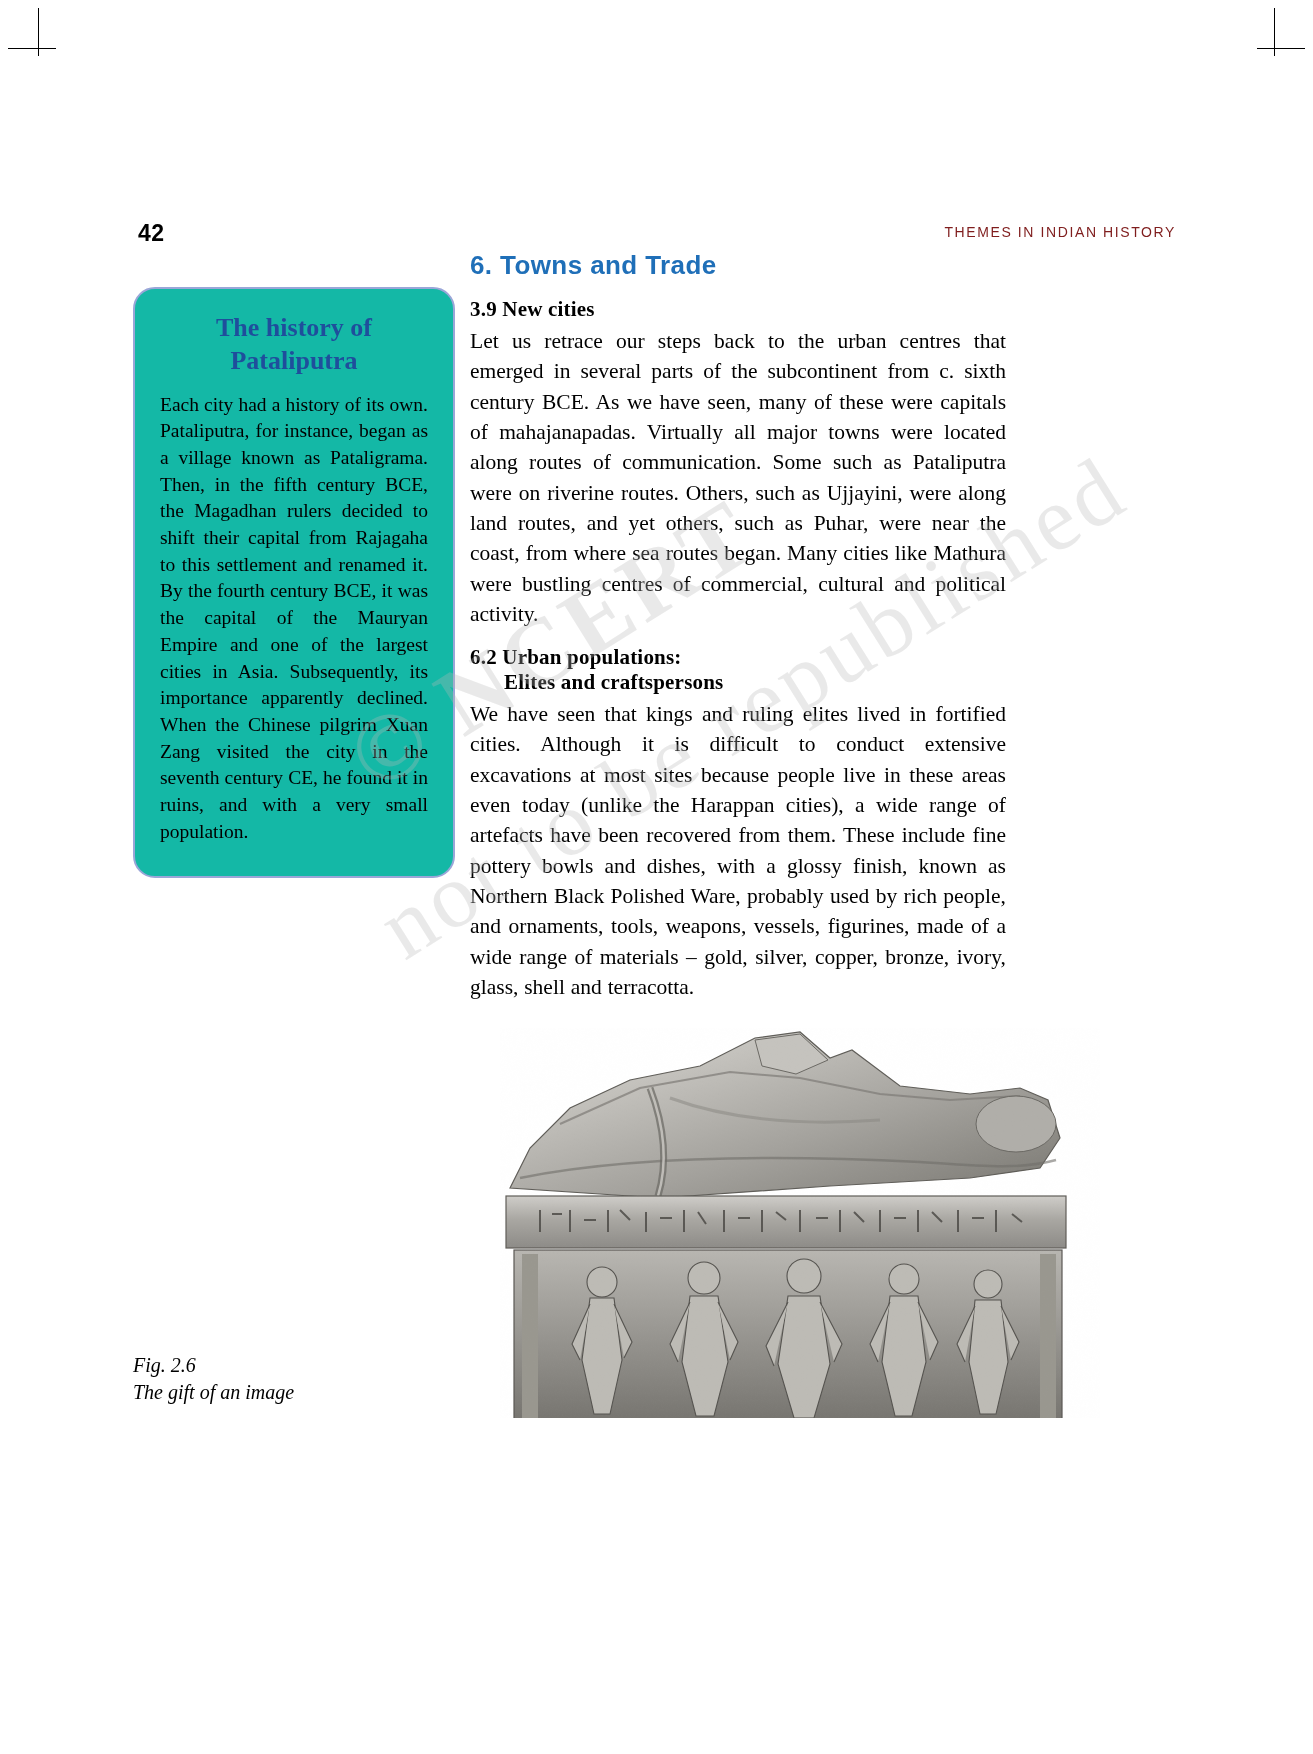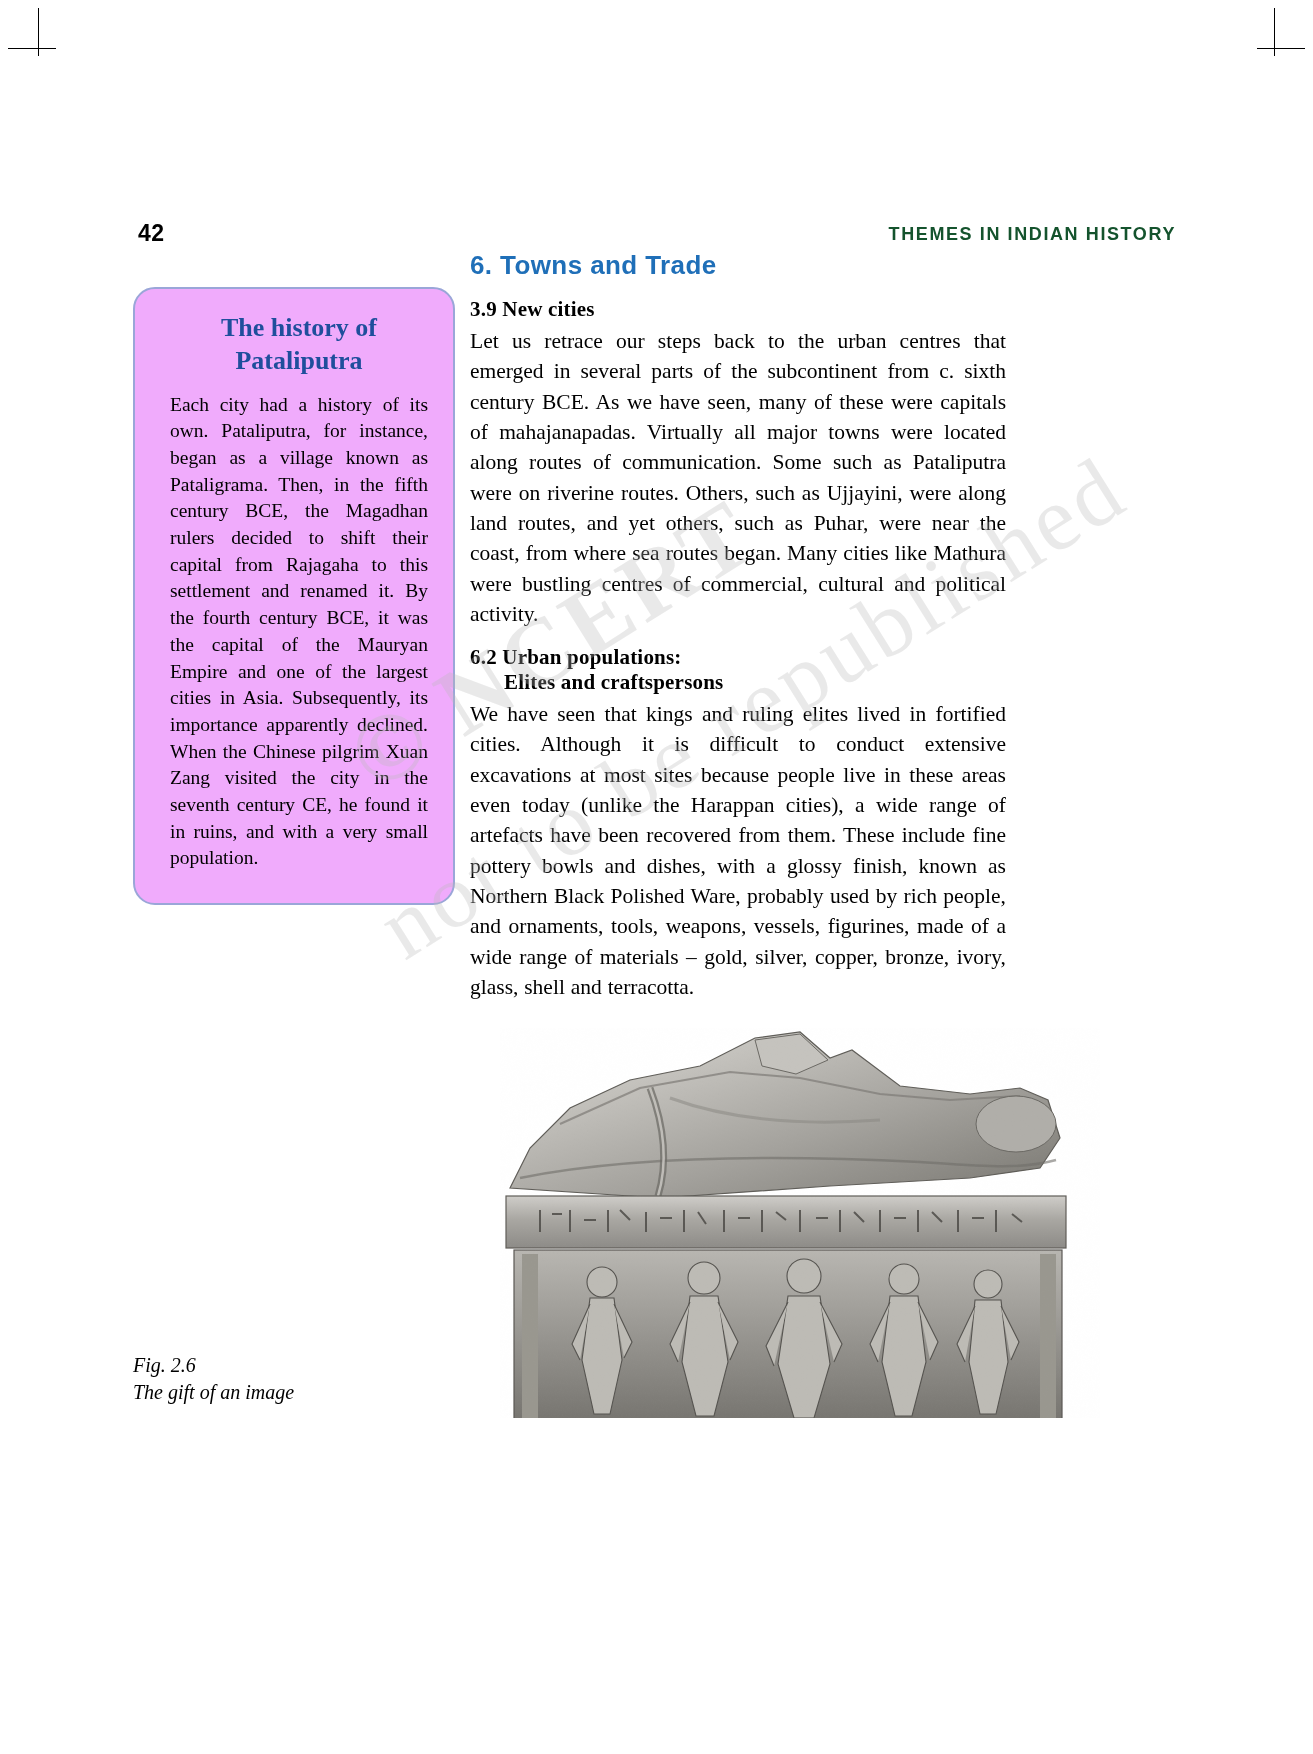--- a/index.html
+++ b/index.html
@@ -41,40 +41,40 @@
     top: 220px;
     font-size: 23px;
     font-weight: bold;
     font-family: "Liberation Sans", sans-serif;
     letter-spacing: 0.5px;
   }
   .running-head {
     position: absolute;
     right: 137px;
     top: 224px;
-    font-size: 18px;
+    font-size: 14px;
     font-family: "Liberation Sans", sans-serif;
-    font-weight: bold;
+    font-weight: normal;
     letter-spacing: 1.6px;
-    color: #14532d;
+    color: #7f1d1d;
     font-variant: small-caps;
     text-transform: uppercase;
   }
 
   
   .sidebox {
     position: absolute;
     left: 133px;
     top: 287px;
     width: 322px;
     box-sizing: border-box;
     border: 2px solid #9aa6d8;
     border-radius: 22px;
-    background: #f0abfc;
-    padding: 22px 20px 26px 30px;
+    background: #14b8a6;
+    padding: 22px 20px 26px 20px;
   }
   .sidebox-title {
     text-align: center;
     color: #1f4e9c;
     font-weight: bold;
     font-size: 26px;
     line-height: 1.28;
     margin: 0 0 14px 0;
     font-family: "Liberation Serif", serif;
   }

